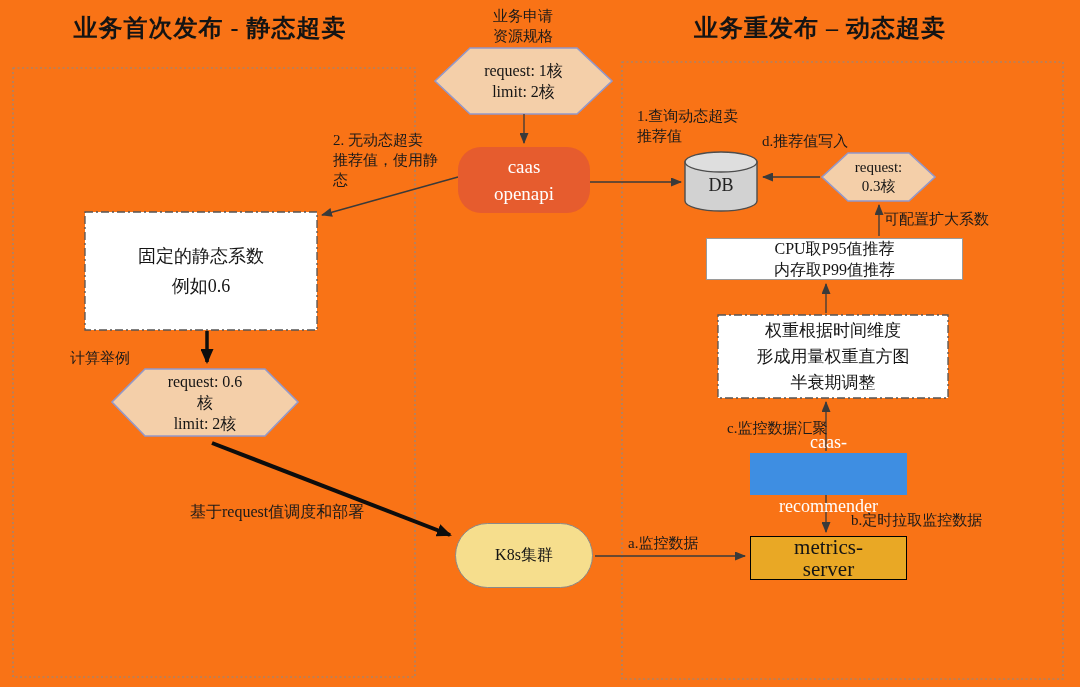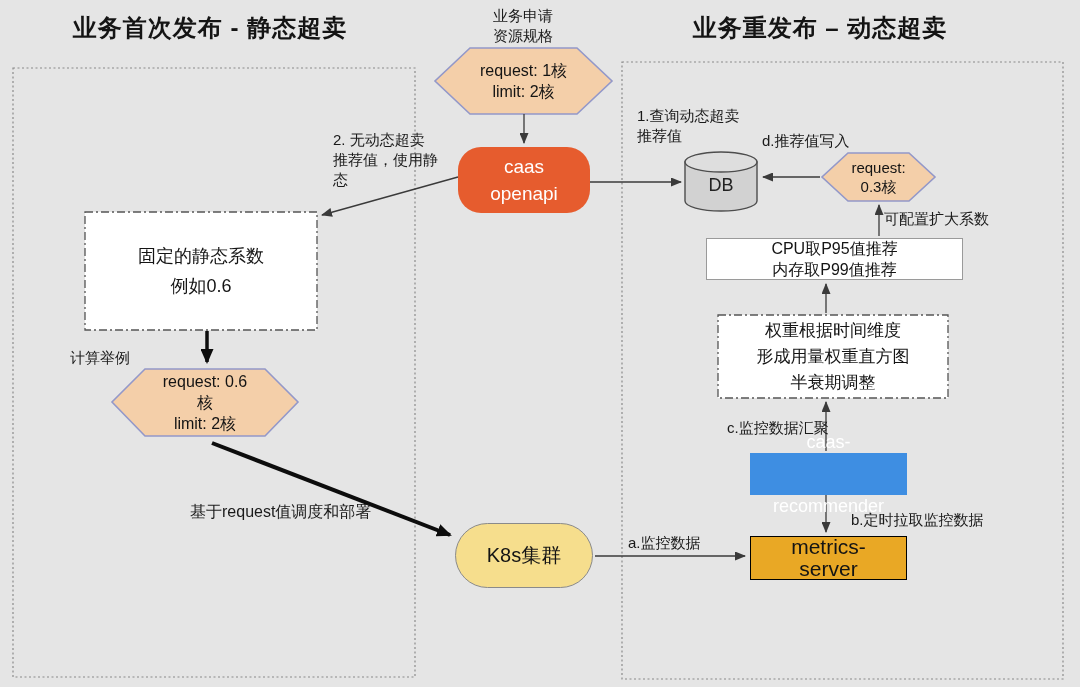--- a/index.html
+++ b/index.html
@@ -1,18 +1,18 @@
 <!DOCTYPE html>
 <html><head>
 <meta charset="utf-8">
 <style>
   html,body{margin:0;padding:0;background:#fff;}
   #canvas{
-    position:relative;width:1080px;height:687px;background:#e5e5e5;overflow:hidden;
-    font-family:Liberation Sans, sans-serif;color:#1a1a1a;
+    position:relative;width:1080px;height:687px;background:#f97316;overflow:hidden;
+    font-family:Liberation Serif, serif;color:#1a1a1a;
   }
   #wires{position:absolute;left:0;top:0;width:1080px;height:687px;}
   .abs{position:absolute;}
   .center{display:flex;flex-direction:column;align-items:center;justify-content:center;text-align:left;}
   .section-title{font-size:24px;font-weight:700;color:#141414;text-align:center;letter-spacing:1px;}
   .small-label{font-size:15px;color:#1a1a1a;line-height:20px;white-space:nowrap;}
   .node-box{box-sizing:border-box;}
   .openapi{
     left:458px;top:147px;width:132px;height:66px;border-radius:23px;
     color:#ffffff;font-size:19px;line-height:27px;
@@ -20,21 +20,21 @@
   .recommender{
     left:750px;top:453px;width:157px;height:42px;
     color:#ffffff;font-size:18px;line-height:20px;
   }
   .metrics{
     left:750px;top:536px;width:157px;height:44px;border:1px solid #000000;
     color:#141414;font-size:21px;line-height:22px;
   }
   .k8s{
     left:455px;top:523px;width:138px;height:65px;border:1.5px solid #8a8a8a;border-radius:33px;
-    font-size:20px;color:#141414;
+    font-size:16px;color:#141414;
   }
   .percentile{
     left:706px;top:238px;width:257px;height:42px;background:#ffffff;border:1.5px solid #9a9a9a;
     font-size:16px;line-height:21px;color:#141414;
   }
   .histogram-text{left:718px;top:315px;width:230px;height:83px;font-size:17px;line-height:26px;font-weight:500;color:#141414;}
   .static-text{left:85px;top:212px;width:232px;height:118px;font-size:18px;line-height:30px;color:#141414;}
   .hexagon-text{font-size:16px;line-height:21px;color:#141414;}
 </style>
 </head>

